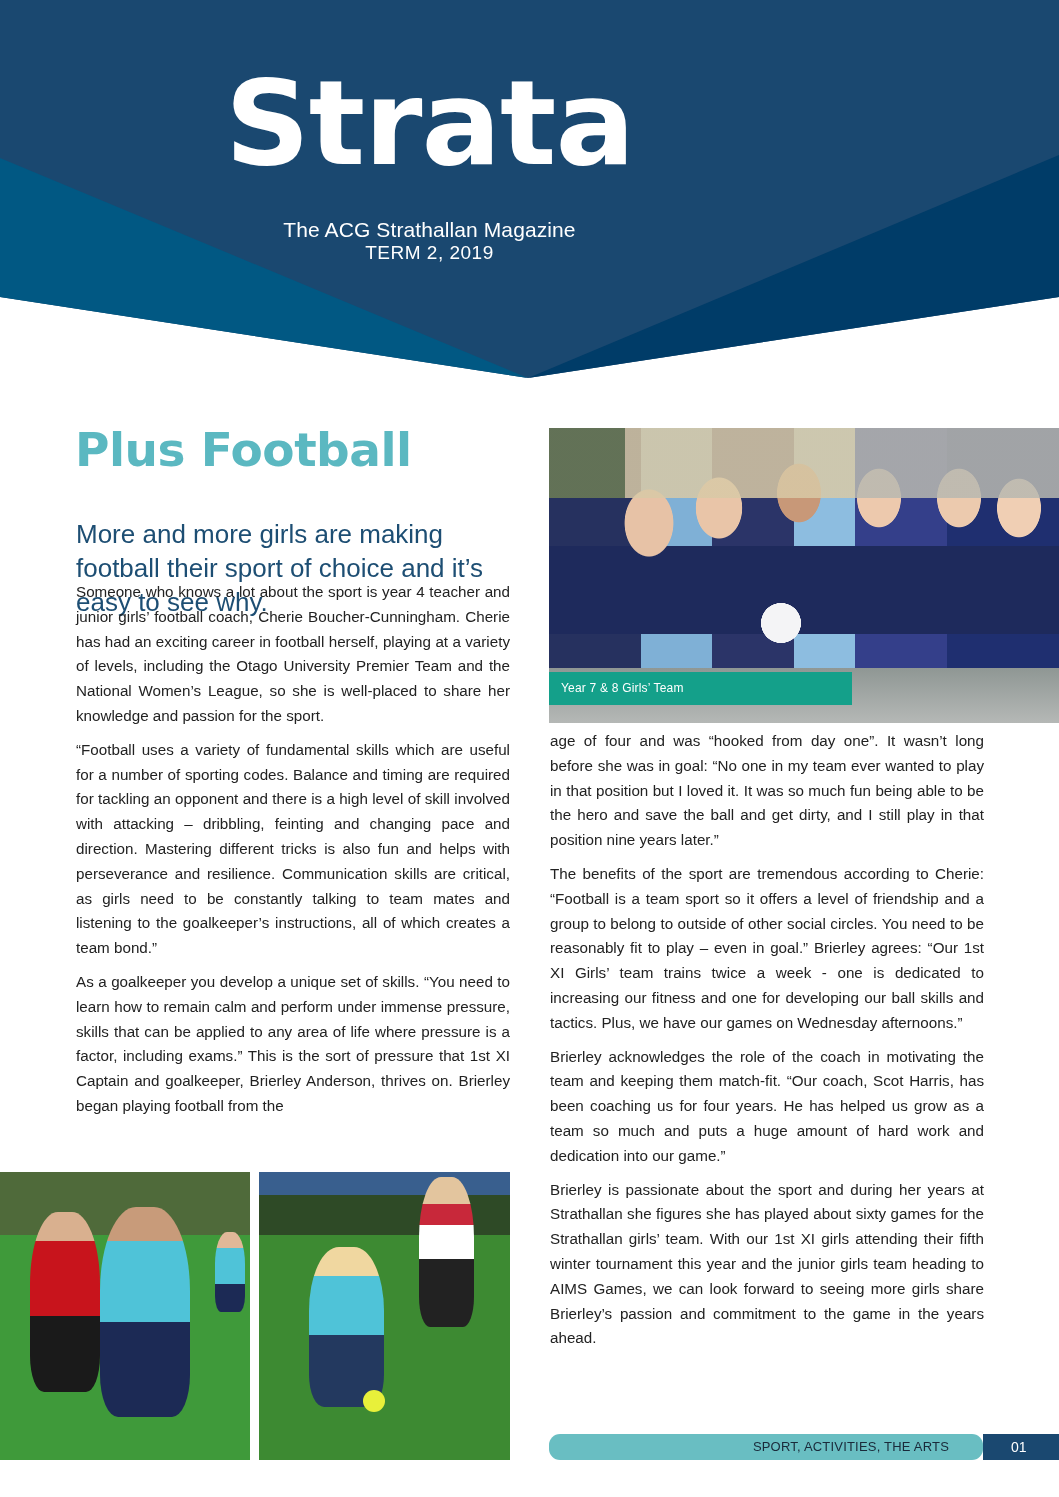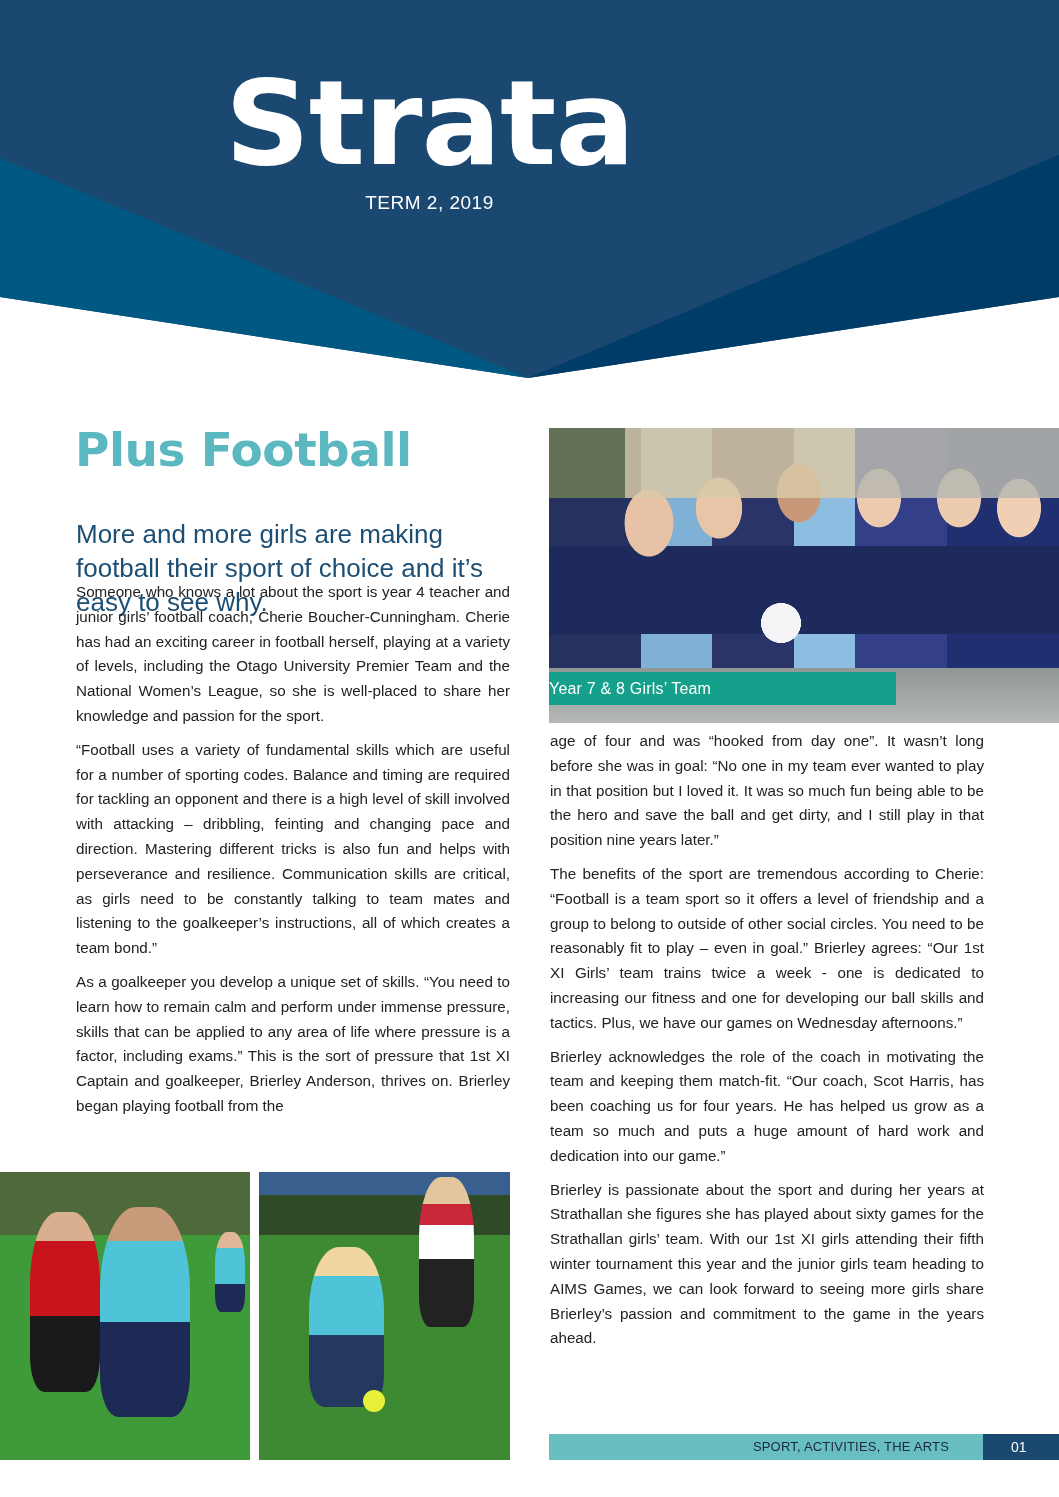--- a/index.html
+++ b/index.html
@@ -5,21 +5,21 @@
     * { box-sizing: border-box; margin: 0; padding: 0; }
     html, body { width: 1059px; height: 1497px; background: #ffffff; overflow: hidden; }
     body { position: relative; font-family: "Liberation Sans", "DejaVu Sans", sans-serif; color: #2a2a2a; }
 
     
     .banner { position: absolute; left: 0; top: 0; width: 1059px; height: 380px; }
     .banner svg { position: absolute; left: 0; top: 0; }
     .masthead { position: absolute; left: 0; top: 64px; width: 859px; text-align: center; color: #ffffff; }
     .masthead .logo { font-family: "DejaVu Sans", sans-serif; font-weight: bold; font-size: 118px; letter-spacing: -1px; line-height: 1; display: inline-block; }
     .masthead .sub { font-size: 21px; margin-top: 36px; letter-spacing: 0.1px; }
-    .masthead .term { font-size: 19px; margin-top: 10px; letter-spacing: 0.5px; }
+    .masthead .term { font-size: 19px; letter-spacing: 0.5px; }
 
     
     .title { position: absolute; left: 75px; top: 422px; font-family: "DejaVu Sans", sans-serif; font-weight: bold; font-size: 47px; color: #5bb8c1; letter-spacing: -0.5px; }
     .standfirst { position: absolute; left: 76px; top: 489px; width: 440px; font-size: 26px; line-height: 34px; color: #1d4e73; font-weight: normal; margin-top: 28px; }
 
     .col { position: absolute; font-size: 15.2px; line-height: 24.8px; color: #222222; text-align: justify; }
     .col p { margin-bottom: 9px; }
     .col-left { left: 76px; top: 580px; width: 434px; }
     .col-right { left: 550px; top: 729px; width: 434px; }
 
@@ -33,51 +33,52 @@
         radial-gradient(ellipse 36px 48px at 330px 70px, #edc9ad 0 60%, transparent 62%),
         radial-gradient(ellipse 36px 48px at 410px 70px, #eccaae 0 60%, transparent 62%),
         radial-gradient(ellipse 36px 48px at 470px 80px, #f0cfb4 0 60%, transparent 62%),
         radial-gradient(circle 22px at 232px 195px, #f4f4f6 0 90%, transparent 92%),
         linear-gradient(180deg, transparent 0 40%, #1e2a5c 40% 70%, transparent 70%),
         linear-gradient(90deg, #26315f 0 18%, #7fb0d6 18% 32%, #2b3468 32% 48%, #8dbde0 48% 60%, #343f8a 60% 78%, #1f2f70 78% 100%),
         #9aa0a0;
     }
     .photo-team .bg-top { position: absolute; left: 0; top: 0; width: 100%; height: 70px; background: linear-gradient(90deg, #6d7d55 0 15%, #d8c9a6 15% 60%, #b8b8b0 60% 100%); opacity: 0.85; }
     .photo-team .ground { position: absolute; left: 0; bottom: 0; width: 100%; height: 55px; background: linear-gradient(180deg, #8f9794, #b5b8b6); }
-    .caption { position: absolute; left: 0; top: 244px; width: 347px; height: 33px; background: #14a08a; color: #ffffff; font-size: 16px; line-height: 33px; letter-spacing: 0.2px; }
+    .caption { position: absolute; left: 0; top: 244px; width: 303px; height: 33px; background: #14a08a; color: #ffffff; font-size: 12px; line-height: 33px; padding-left: 12px; letter-spacing: 0.2px; }
 
     .photo-a { left: 0; top: 1172px; width: 250px; height: 288px;
       background:
         linear-gradient(180deg, #4f6a3a 0 22%, transparent 22%),
         linear-gradient(180deg, #e8ecef 0 5%, transparent 5%),
         #3f9a3a;
     }
     .photo-b { left: 259px; top: 1172px; width: 251px; height: 288px;
       background:
         linear-gradient(180deg, #395f8e 0 8%, #2e4a26 8% 22%, transparent 22%),
         #3d8a32;
     }
     .figure { position: absolute; border-radius: 40% 40% 20% 20%; }
 
     
     .footer { position: absolute; left: 549px; top: 1434px; width: 510px; height: 26px; }
-    .footer .section { position: absolute; left: 0; top: 0; width: 434px; height: 26px; background: #69bec2; color: #1a2a3a; font-size: 13px; line-height: 26px; text-align: right; padding-right: 34px; letter-spacing: 0.2px; }
+    .footer .section { position: absolute; left: 0; top: 0; width: 434px; height: 26px; background: #69bec2; color: #1a2a3a; font-size: 13px; line-height: 26px; text-align: right; padding-right: 34px; letter-spacing: 0.2px; border-radius: 11px; }
     .footer .pageno { position: absolute; left: 434px; top: 0; width: 98px; height: 26px; background: #1a4870; color: #ffffff; font-size: 14px; line-height: 26px; padding-left: 28px; }
   </style>
 </head>
 <body>
 
 <div class="banner">
   <svg width="1059" height="380" viewBox="0 0 1059 380">
     <polygon points="0,0 1059,0 1059,297 528,378 0,297" fill="#1a4870"></polygon>
     <polygon points="0,158 528,378 0,297" fill="#015883"></polygon>
     <polygon points="1059,155 528,378 1059,297" fill="#003c68"></polygon>
   </svg>
   <div class="masthead">
     <div class="logo">Strata</div>
+    <div class="sub">The ACG Strathallan Magazine</div>
     <div class="term">TERM 2, 2019</div>
   </div>
 </div>
 
 <h1 class="title">Plus Football</h1>
 <div class="standfirst">More and more girls are making football their sport of choice and it’s easy to see why.</div>
 
 <div class="col col-left">
   <p>Someone who knows a lot about the sport is year 4 teacher and junior girls’ football coach, Cherie Boucher-Cunningham. Cherie has had an exciting career in football herself, playing at a variety of levels, including the Otago University Premier Team and the National Women’s League, so she is well-placed to share her knowledge and passion for the sport.</p>
   <p>“Football uses a variety of fundamental skills which are useful for a number of sporting codes. Balance and timing are required for tackling an opponent and there is a high level of skill involved with attacking – dribbling, feinting and changing pace and direction. Mastering different tricks is also fun and helps with perseverance and resilience. Communication skills are critical, as girls need to be constantly talking to team mates and listening to the goalkeeper’s instructions, all of which creates a team bond.”</p>

